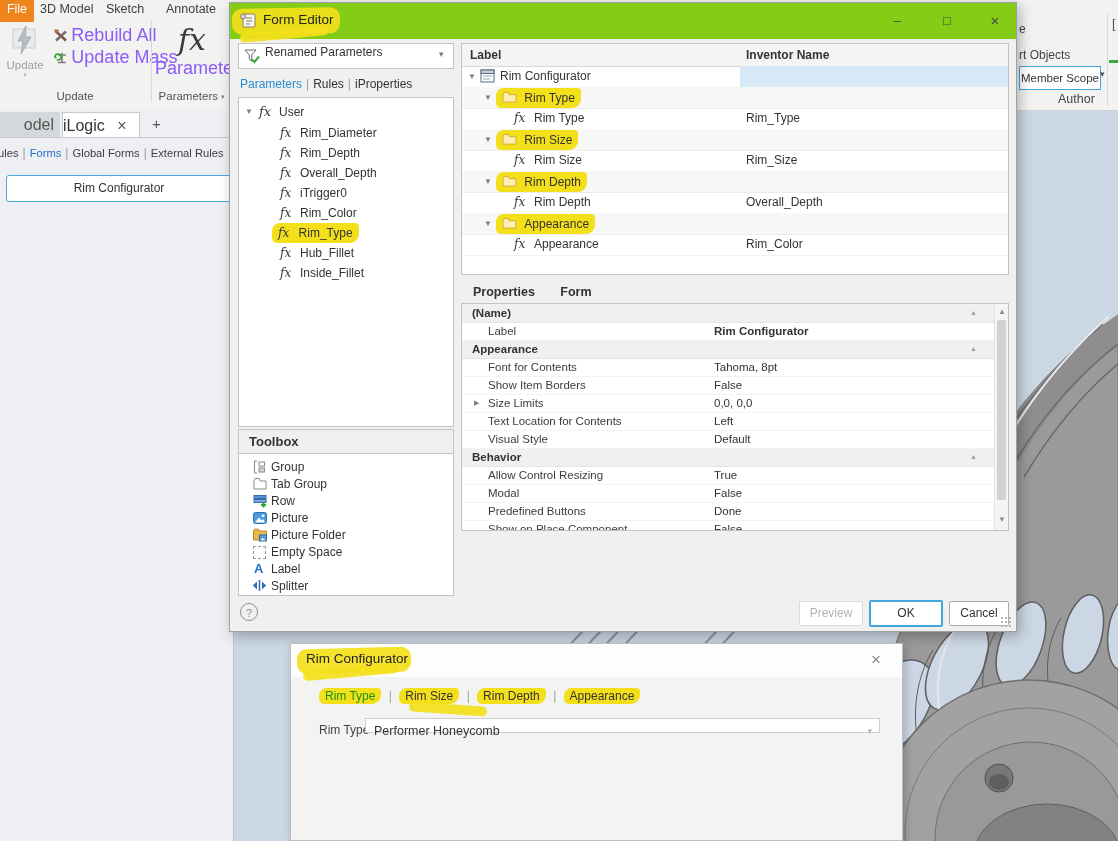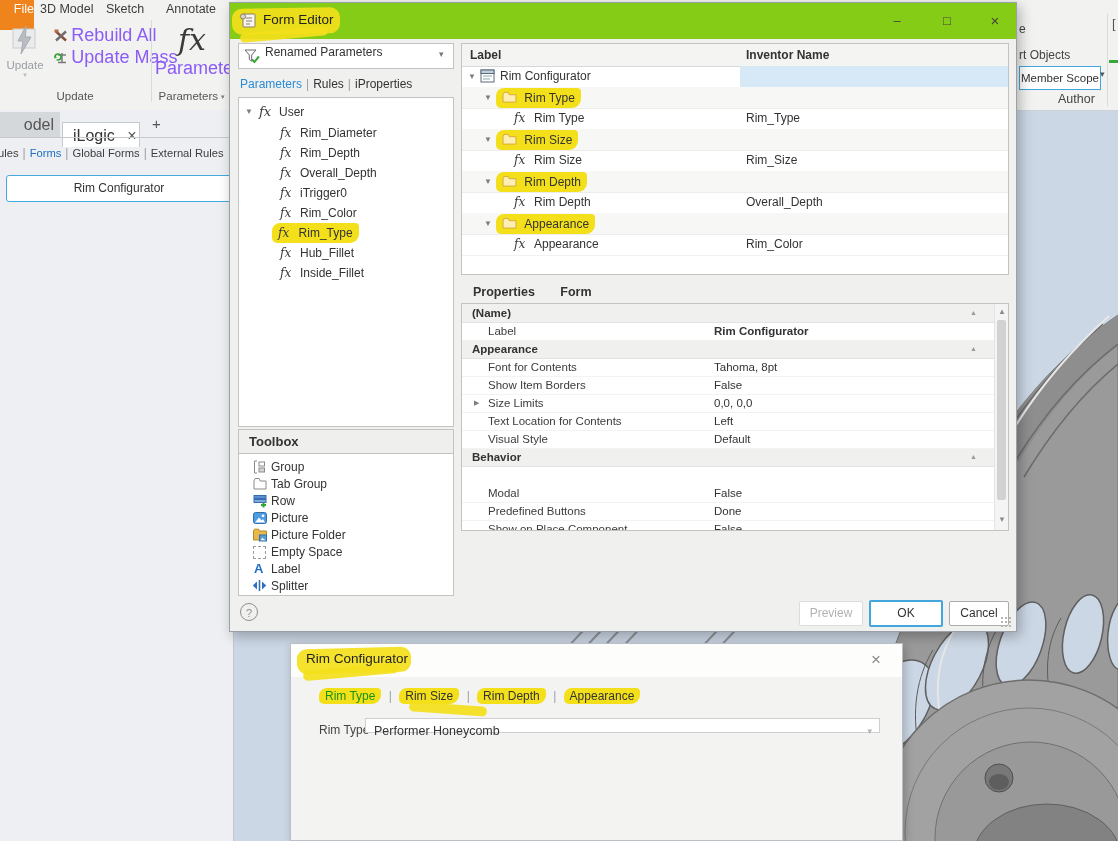--- a/index.html
+++ b/index.html
@@ -2,21 +2,21 @@
 <html><head>
 <meta charset="utf-8">
 <style>
   html,body{margin:0;padding:0}
   .screen{position:relative;width:1118px;height:841px;overflow:hidden;background:#eef0f2;
           font-family:"Liberation Sans",sans-serif;color:#333;font-size:12px}
   .abs{position:absolute}
   .b{font-weight:bold}
   
   .ribbon{left:0;top:0;width:1118px;height:110px;background:#f2f2f1;border-bottom:1px solid #cdd2d7;z-index:2}
-  .filetab{left:0;top:0;width:34px;height:30px;background:#f0841c;color:#fff;text-align:right;line-height:19px;font-size:12.5px}
+  .filetab{left:0;top:0;width:34px;height:22px;background:#f0841c;color:#fff;text-align:center;line-height:19px;font-size:12.5px}
   .rtab{top:0;height:19px;line-height:19px;color:#3d3d3d;font-size:12.5px}
   .ribbonbtnlabel{font-size:18px;color:#8b5cf6}
   .grouplbl{font-size:11.5px;color:#555}
   .vsep{width:1px;background:#dadad8}
   .fx{font-family:"DejaVu Serif",serif;font-style:italic;color:#3a3a3a}
   .msbtn{border:1px solid #42a6dc;background:#fff;height:22px;line-height:22px;text-align:center;font-size:11.5px;color:#333}
   
   .leftpanel{left:0;top:110px;width:233px;height:731px;background:#edeff2;z-index:2;border-right:1px solid #c3c7cb}
   .doctab{height:25px;line-height:25px;font-size:16px}
   .subtab{font-size:11.2px;color:#3d3d3d}
@@ -166,21 +166,21 @@
     <div class="abs" style="left:1058px;top:92px;font-size:12.5px;color:#444">Author</div>
     <div class="abs vsep" style="left:1107px;top:14px;height:92px"></div>
     <div class="abs" style="left:1112px;top:16px;font-size:13px;color:#555">[</div>
     <div class="abs" style="left:1109px;top:60px;width:9px;height:3px;background:#38a838"></div>
   </div>
 
   <div class="abs leftpanel">
     <div class="abs" style="left:0;top:2px;width:60px;background:#d5d8db;color:#555;text-align:right;padding-right:6px;box-sizing:border-box">
       <span class="doctab">odel</span>
     </div>
-    <div class="abs doctab" style="left:62px;top:12px;width:78px;background:#fff;text-align:left;padding-left:10px;border:1px solid #c6cacd;border-bottom:none;box-sizing:border-box">
+    <div class="abs doctab" style="left:62px;top:2px;width:78px;background:#fff;text-align:left;border:1px solid #c6cacd;border-bottom:none;box-sizing:border-box">
       <span>iLogic</span>
       <span style="color:#555;padding-left:8px">×</span>
     </div>
     <div class="abs" style="left:152px;top:5px;font-size:15px;color:#555">+</div>
     <div class="abs" style="left:0;top:27px;width:233px;height:1px;background:#c6cacd"></div>
 
     <div class="abs" style="left:0;top:36px;width:233px;white-space:nowrap">
       <span class="subtab" style="margin-left:-2px">ules</span><span class="pipe">|</span><span class="subtab" style="color:#1d70c2">Forms</span><span class="pipe">|</span><span class="subtab">Global Forms</span><span class="pipe">|</span><span class="subtab">External Rules</span>
     </div>
 
@@ -437,20 +437,24 @@
           <span class="pval">Left</span>
         </div>
       <div class="prow pgroup" style="top:144px">
           <span style="position:absolute;left:10px">Behavior</span>
           <span class="tri" style="position:absolute;left:508px;font-size:7px;color:#9a9a9a">▲</span>
         </div>
       <div class="prow pitem" style="top:126px">
           <span class="plabel">Visual Style</span>
           <span class="pval">Default</span>
         </div>
+      <div class="prow pitem" style="top:162px">
+          <span class="plabel">Allow Control Resizing</span>
+          <span class="pval">True</span>
+        </div>
       <div class="prow pitem" style="top:180px">
           <span class="plabel">Modal</span>
           <span class="pval">False</span>
         </div>
       <div class="prow pitem" style="top:198px">
           <span class="plabel">Predefined Buttons</span>
           <span class="pval">Done</span>
         </div>
       <div class="prow pitem" style="top:216px">
           <span class="plabel">Show on Place Component</span>

